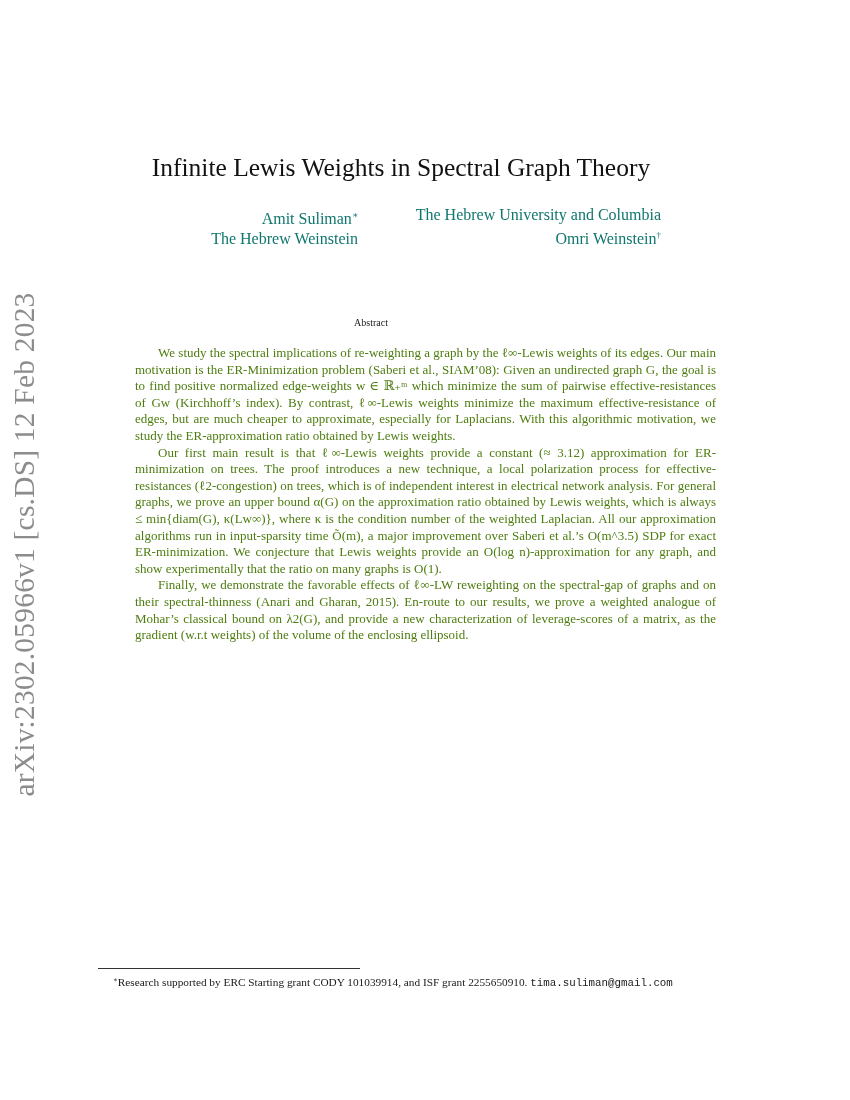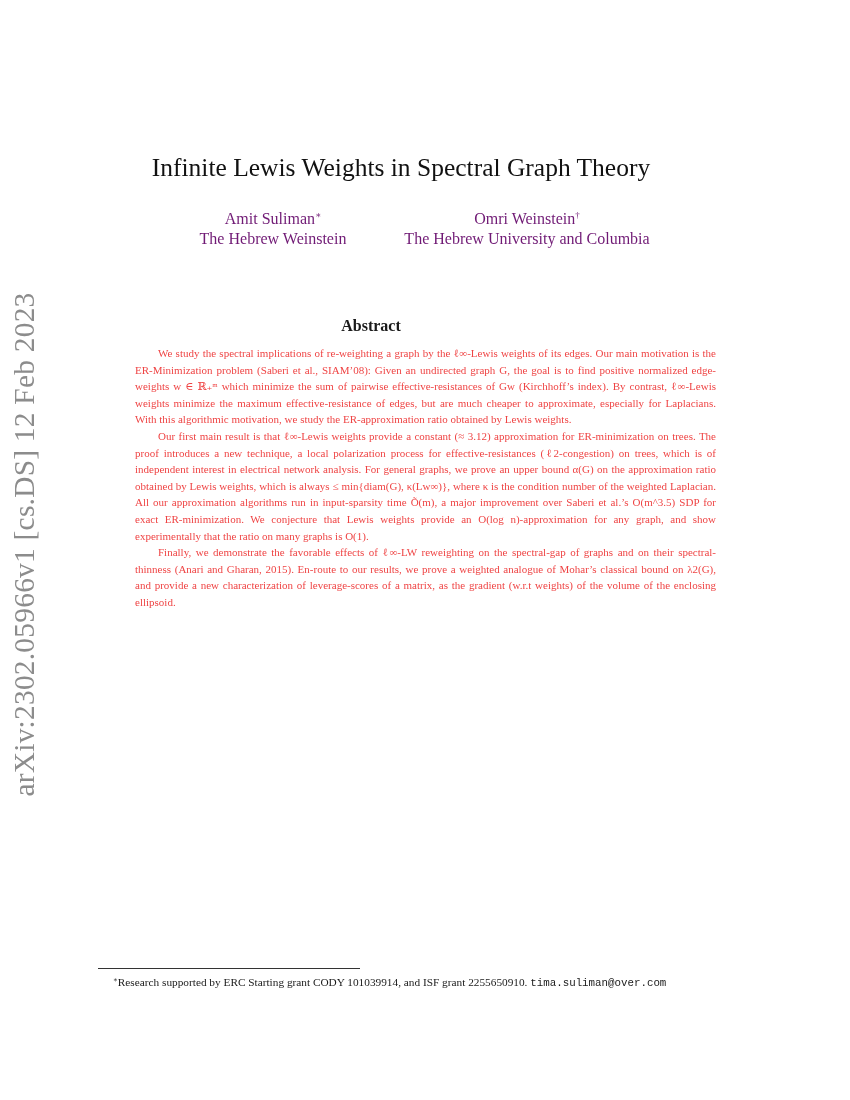--- a/index.html
+++ b/index.html
@@ -13,31 +13,31 @@
   }
   .arxiv-stamp span {
     display: block; transform: rotate(-90deg); white-space: nowrap;
     font-size: 29.5px; color: #8c8c8c; letter-spacing: 0.2px;
   }
   .title {
     position: absolute; top: 153px; left: 0; width: 802px; text-align: center;
     font-size: 25.5px; color: #111;
   }
   .authors { position: absolute; top: 205px; left: 0; width: 850px; }
-  .author { position: absolute; text-align: center; font-size: 16px; line-height: 20px; color: #701a75; }
+  .author { position: absolute; text-align: right; font-size: 16px; line-height: 20px; color: #0f766e; }
   .author.a1 { left: 188px; width: 170px; }
   .author.a2 { left: 393px; width: 268px; }
   .author sup { font-size: 9px; vertical-align: 6px; }
   .abstract-heading {
     position: absolute; top: 317px; left: 0; width: 742px; text-align: center;
-    font-weight: bold; font-size: 16px;
+    font-weight: normal; font-size: 10px;
   }
   .abstract-body {
     position: absolute; top: 345px; left: 135px; width: 581px;
-    font-size: 11px; line-height: 16.6px; text-align: justify; color: #ef4444;
+    font-size: 13px; line-height: 16.6px; text-align: justify; color: #4d7c0f;
   }
   .abstract-body p { margin: 0; text-indent: 23px; }
   .footnote-rule { position: absolute; top: 968px; left: 98px; width: 262px; height: 1px; background: #333; }
   .footnotes { position: absolute; top: 972px; left: 113px; width: 640px; font-size: 11.3px; line-height: 16px; color: #1a1a1a; }
   .footnotes .fn { white-space: nowrap; }
   .footnotes sup { font-size: 7px; vertical-align: 4px; }
   .mono { font-family: "Liberation Mono", "DejaVu Sans Mono", monospace; font-size: 10.8px; }
 </style>
 </head>
 <body>
@@ -47,32 +47,32 @@
 </div>
 
 <div class="title">Infinite Lewis Weights in Spectral Graph Theory</div>
 
 <div class="authors">
   <div class="author a1">
     <div><span>Amit Suliman</span><sup>∗</sup></div>
     <div>The Hebrew Weinstein</div>
   </div>
   <div class="author a2">
+    <div>The Hebrew University and Columbia</div>
     <div><span>Omri Weinstein</span><sup>†</sup></div>
-    <div>The Hebrew University and Columbia</div>
   </div>
 </div>
 
 <div class="abstract-heading">Abstract</div>
 
 <div class="abstract-body">
   <p>We study the spectral implications of re-weighting a graph by the ℓ∞-Lewis weights of its edges. Our main motivation is the ER-Minimization problem (Saberi et al., SIAM’08): Given an undirected graph G, the goal is to find positive normalized edge-weights w ∈ ℝ₊ᵐ which minimize the sum of pairwise effective-resistances of Gw (Kirchhoff’s index). By contrast, ℓ∞-Lewis weights minimize the maximum effective-resistance of edges, but are much cheaper to approximate, especially for Laplacians. With this algorithmic motivation, we study the ER-approximation ratio obtained by Lewis weights.</p>
   <p>Our first main result is that ℓ∞-Lewis weights provide a constant (≈ 3.12) approximation for ER-minimization on trees. The proof introduces a new technique, a local polarization process for effective-resistances (ℓ2-congestion) on trees, which is of independent interest in electrical network analysis. For general graphs, we prove an upper bound α(G) on the approximation ratio obtained by Lewis weights, which is always ≤ min{diam(G), κ(Lw∞)}, where κ is the condition number of the weighted Laplacian. All our approximation algorithms run in input-sparsity time Õ(m), a major improvement over Saberi et al.’s O(m^3.5) SDP for exact ER-minimization. We conjecture that Lewis weights provide an O(log n)-approximation for any graph, and show experimentally that the ratio on many graphs is O(1).</p>
   <p>Finally, we demonstrate the favorable effects of ℓ∞-LW reweighting on the spectral-gap of graphs and on their spectral-thinness (Anari and Gharan, 2015). En-route to our results, we prove a weighted analogue of Mohar’s classical bound on λ2(G), and provide a new characterization of leverage-scores of a matrix, as the gradient (w.r.t weights) of the volume of the enclosing ellipsoid.</p>
 </div>
 
 <div class="footnote-rule"></div>
 
 <div class="footnotes">
   <div class="fn">
-    <sup>∗</sup><span>Research supported by ERC Starting grant CODY 101039914, and ISF grant 2255650910. </span><span class="mono">tima.suliman@over.com</span>
+    <sup>∗</sup><span>Research supported by ERC Starting grant CODY 101039914, and ISF grant 2255650910. </span><span class="mono">tima.suliman@gmail.com</span>
   </div>
 </div>
 
 </body></html>

